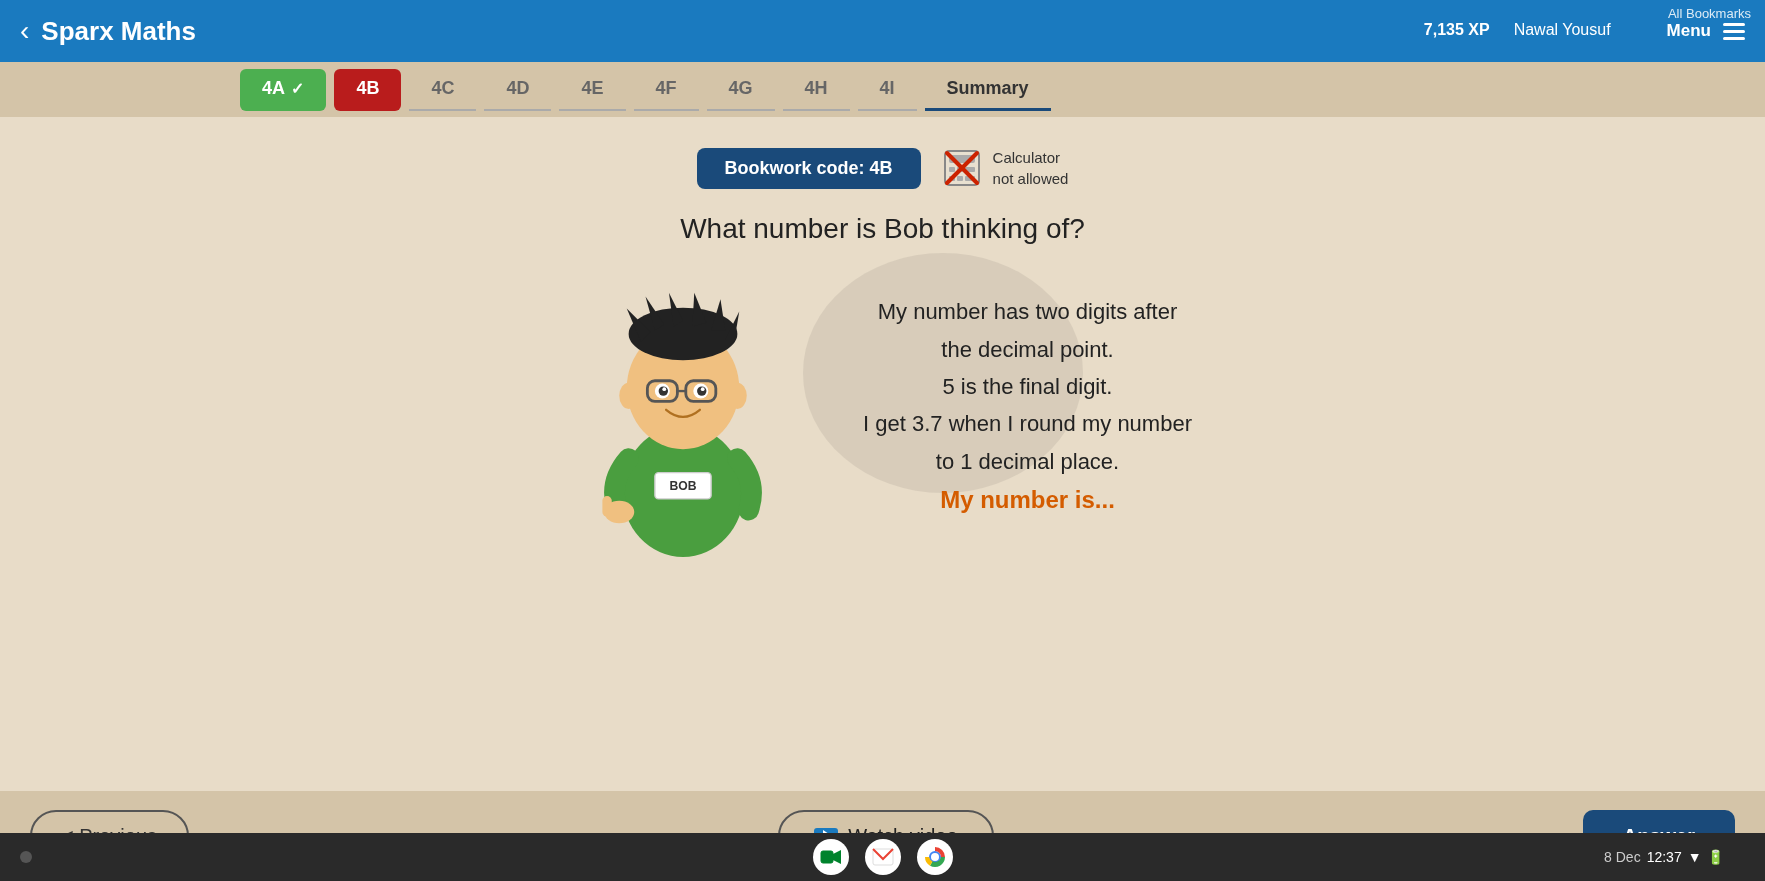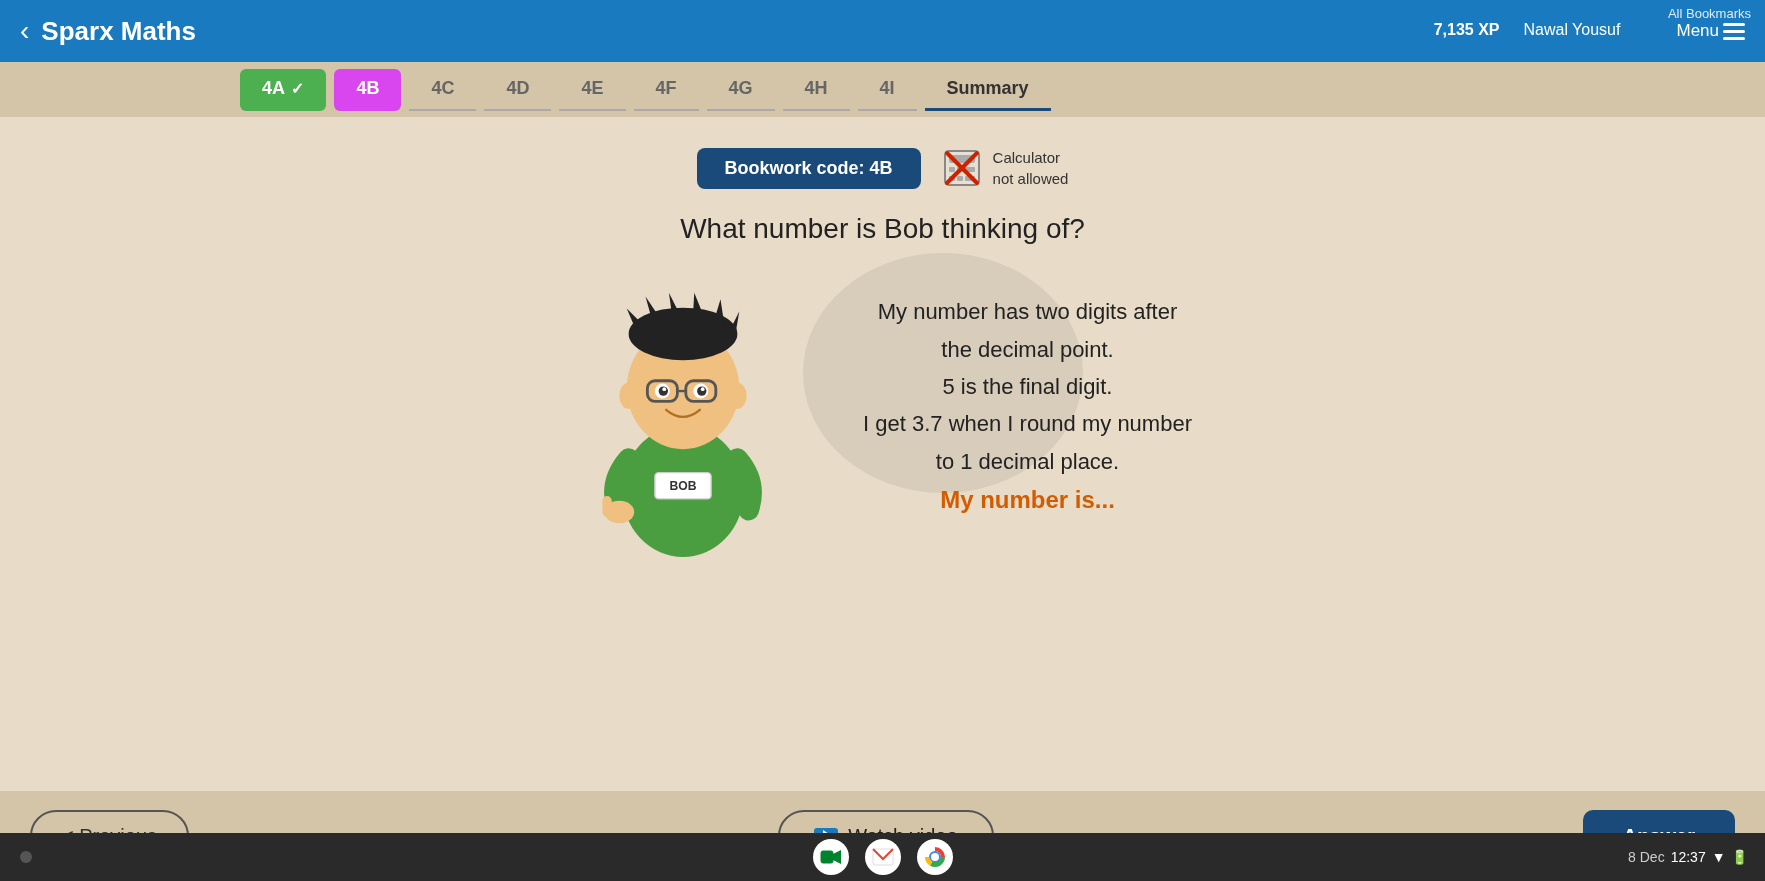--- a/index.html
+++ b/index.html
@@ -48,23 +48,23 @@
     }
     .xp-label {
       font-weight: 600;
     }
     .user-name {
       font-weight: 400;
     }
     .menu-btn {
       display: flex;
       align-items: center;
-      gap: 4px;
-      cursor: pointer;
-      font-weight: 400;
+      gap: 12px;
+      cursor: pointer;
+      font-weight: 700;
       font-size: 17px;
       padding-left: 32px;
     }
     .menu-icon {
       display: flex;
       flex-direction: column;
       gap: 4px;
     }
     .menu-icon span {
       display: block;
@@ -104,21 +104,21 @@
       cursor: pointer;
       color: #555;
       border-bottom: 3px solid transparent;
     }
     .tab.completed {
       background: #4caf50;
       color: white;
       border-radius: 6px;
     }
     .tab.active {
-      background: #d946ef;
+      background: #b91c1c;
       color: white;
       border-radius: 6px;
     }
     .tab.inactive {
       background: transparent;
       color: #666;
       border-bottom: 2px solid #aaa;
     }
     .tab.summary {
       background: transparent;
@@ -307,21 +307,21 @@
       height: 48px;
       background: #2a2a2a;
       display: flex;
       align-items: center;
       justify-content: center;
       gap: 16px;
       position: relative;
     }
     .taskbar-time {
       position: absolute;
-      right: 16px;
+      right: 40px;
       color: white;
       font-size: 14px;
       display: flex;
       align-items: center;
       gap: 6px;
     }
     .taskbar-date {
       color: #ccc;
     }
     .taskbar-icon {

